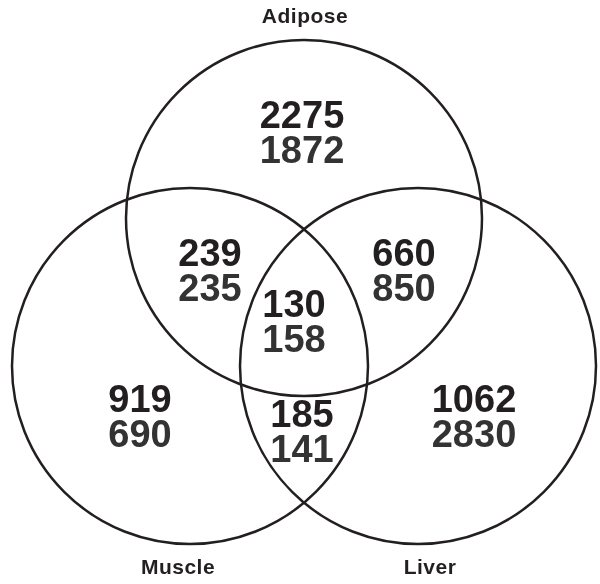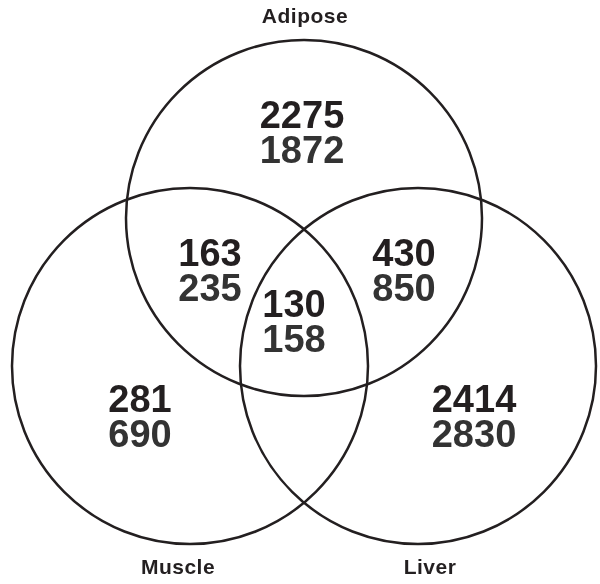--- a/index.html
+++ b/index.html
@@ -65,42 +65,46 @@
   </svg>
 
   <div class="set-title" style="left:305px; top:16px">Adipose</div>
 
   <div class="region" style="left:302px; top:133px">
     <div class="num primary">2275</div>
     <div class="num secondary">1872</div>
   </div>
 
   <div class="region" style="left:210px; top:271px">
-    <div class="num primary">163</div>
+    <div class="num primary">239</div>
     <div class="num secondary">235</div>
   </div>
 
   <div class="region" style="left:404px; top:271px">
-    <div class="num primary">430</div>
+    <div class="num primary">660</div>
     <div class="num secondary">850</div>
   </div>
 
   <div class="region" style="left:294px; top:322px">
     <div class="num primary">130</div>
     <div class="num secondary">158</div>
   </div>
 
   <div class="region" style="left:140px; top:417px">
-    <div class="num primary">281</div>
+    <div class="num primary">919</div>
     <div class="num secondary">690</div>
   </div>
 
+  <div class="region" style="left:302px; top:432px">
+    <div class="num primary">185</div>
+    <div class="num secondary">141</div>
+  </div>
 
   <div class="region" style="left:474px; top:417px">
-    <div class="num primary">2414</div>
+    <div class="num primary">1062</div>
     <div class="num secondary">2830</div>
   </div>
 
   <div class="set-title" style="left:430px; top:567px">Liver</div>
 
   <div class="set-title" style="left:178px; top:567px">Muscle</div>
 
 </div>
 
 </body></html>

